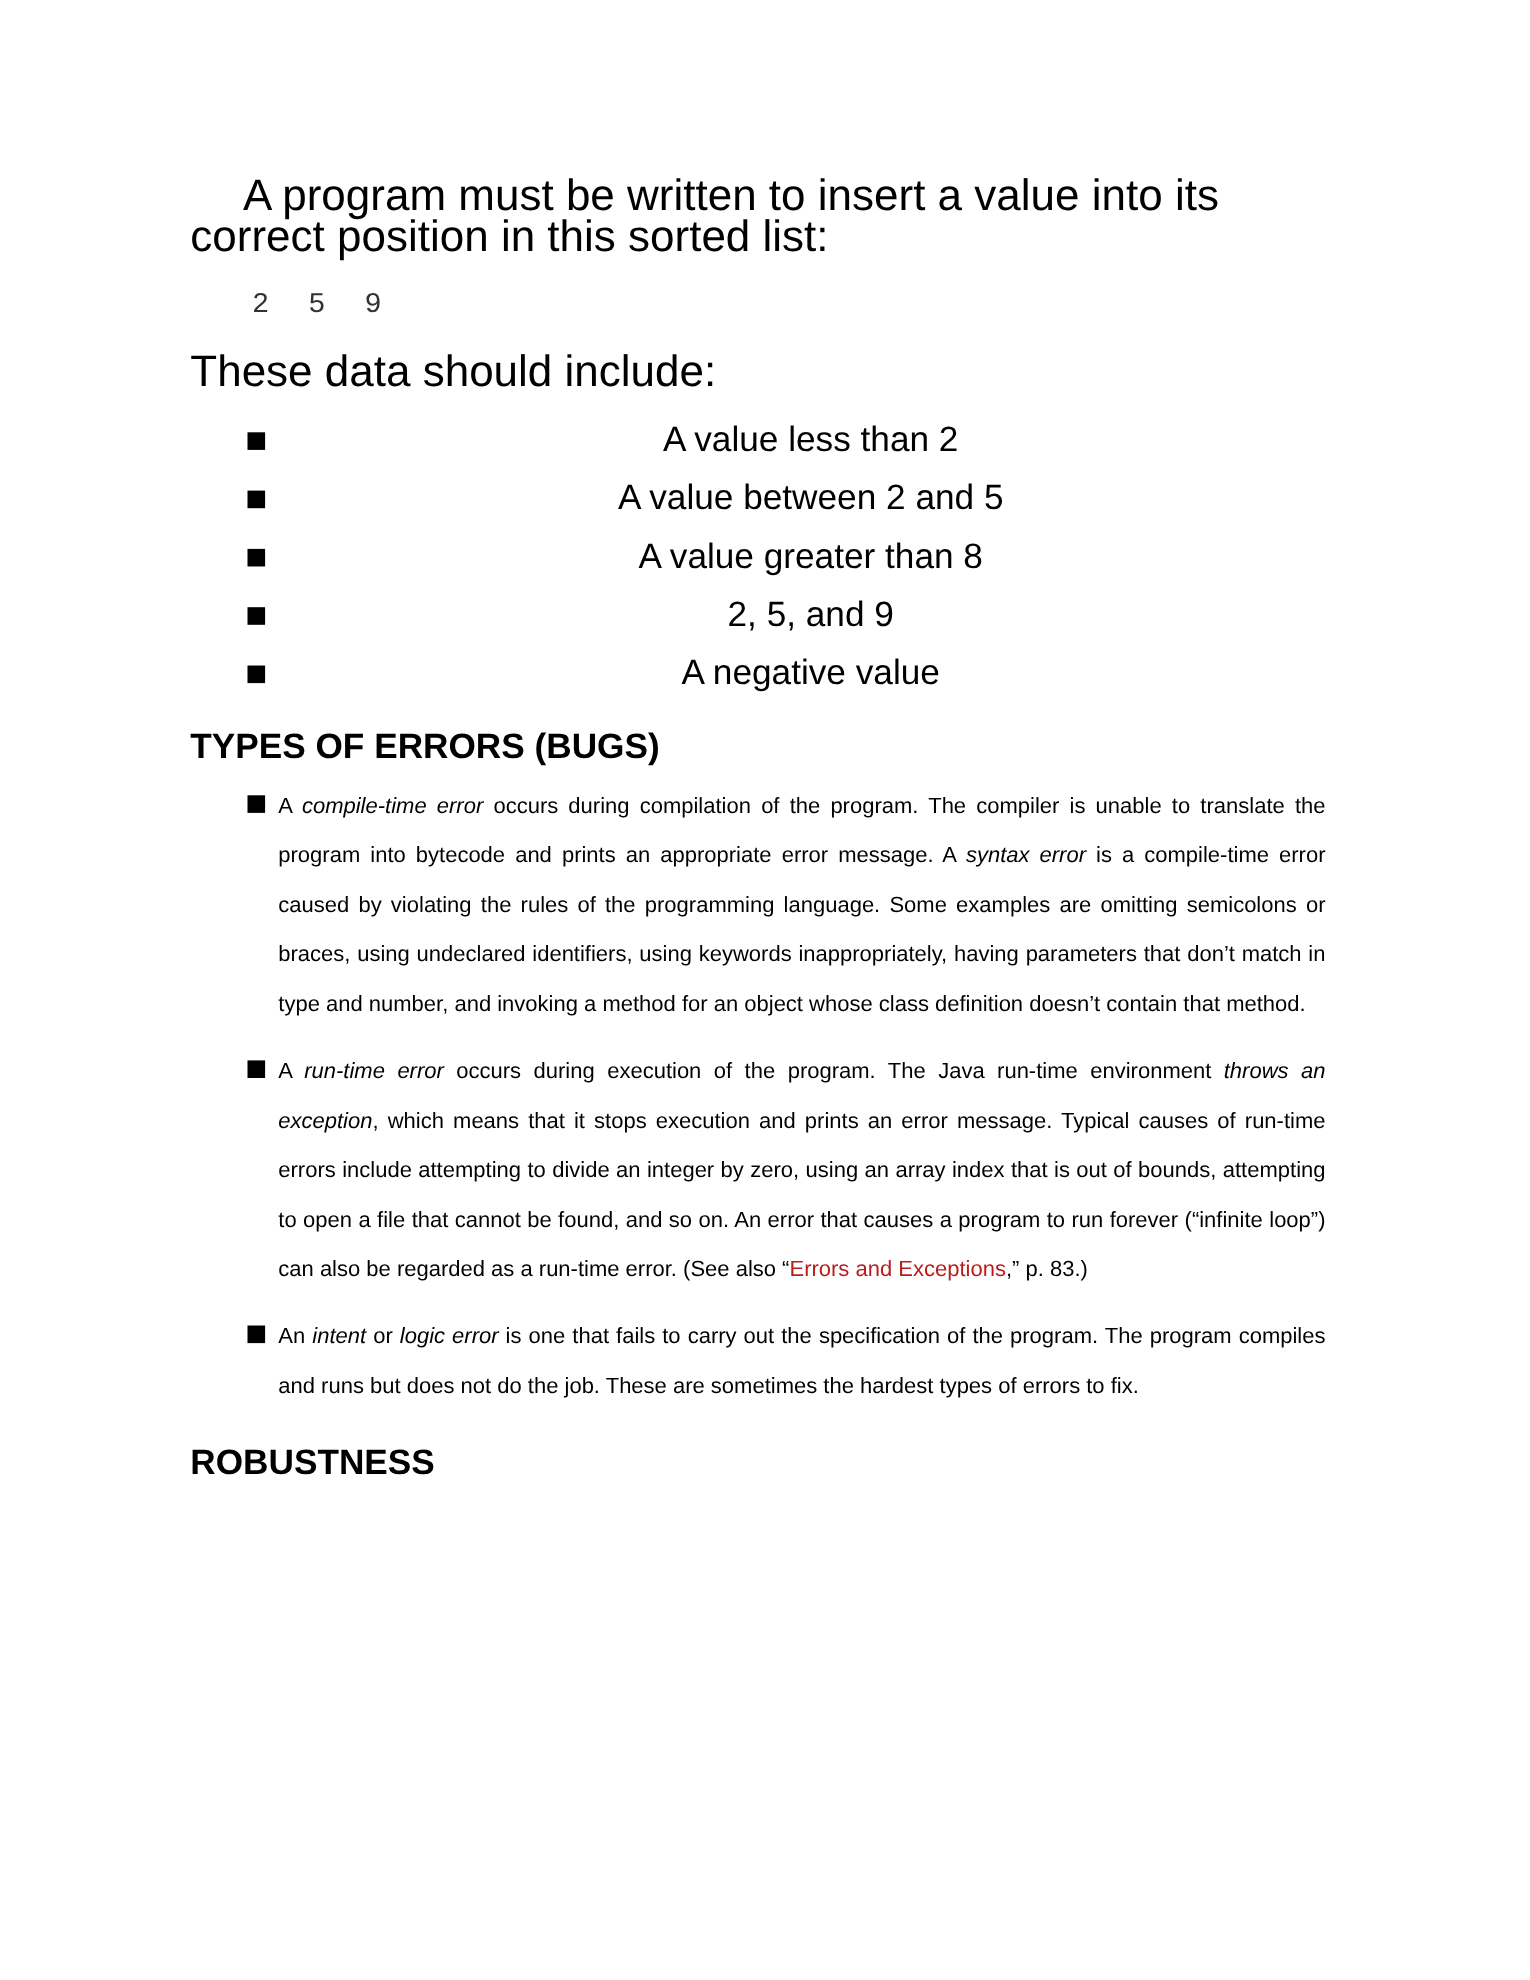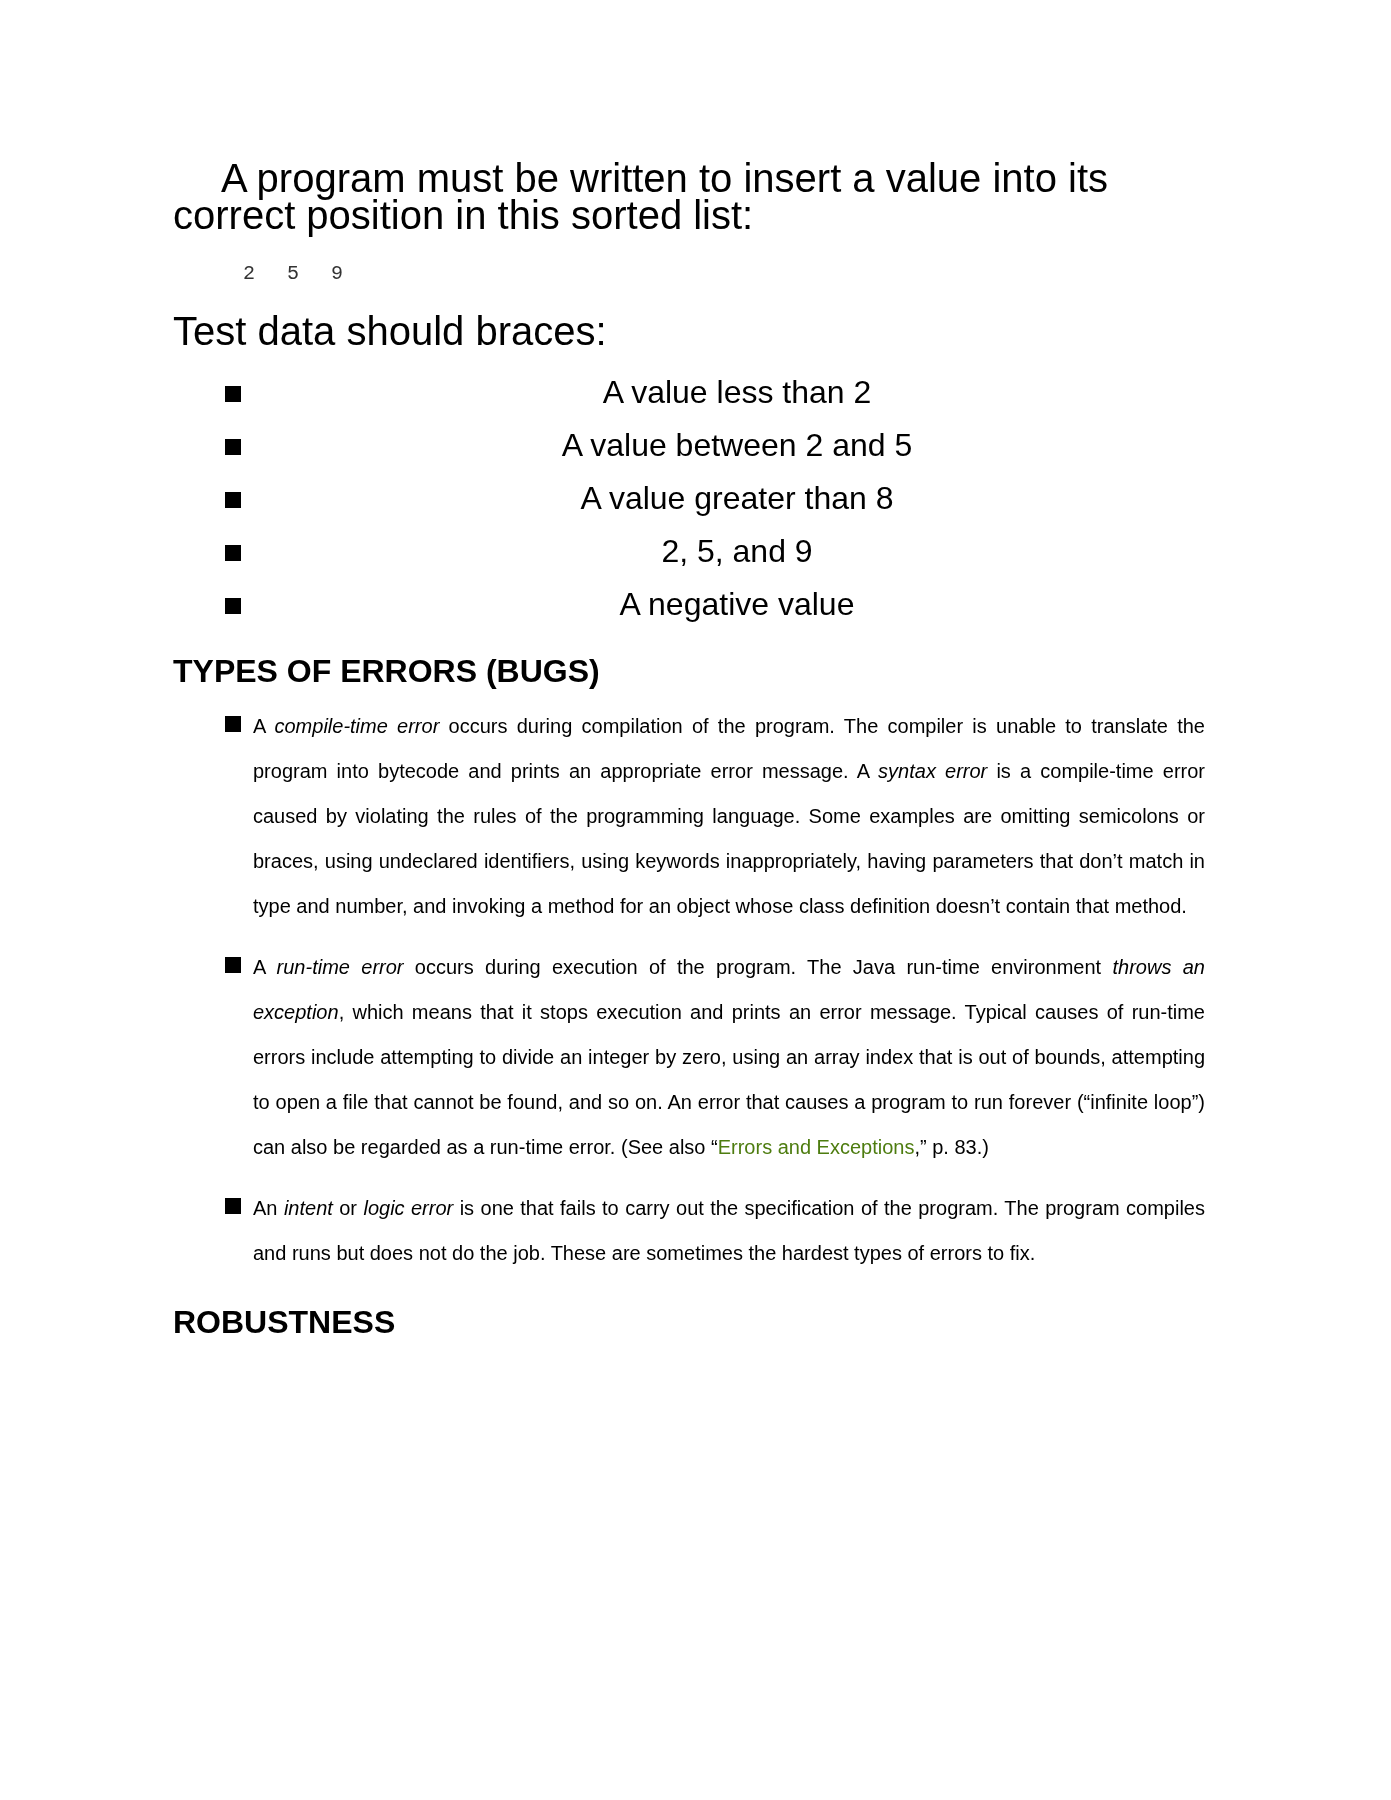--- a/index.html
+++ b/index.html
@@ -4,51 +4,51 @@
 <style>
   html, body { margin: 0; padding: 0; background: #ffffff; }
   body {
     width: 1391px; height: 1800px; position: relative; overflow: hidden;
     font-family: "Liberation Sans", sans-serif; color: #000;
   }
   .page { position: absolute; left: 173px; top: 160px; width: 1032px; }
   .p { font-size: 40px; line-height: 37px; margin: 0; }
   .indent { text-indent: 48px; }
   .code {
-    font-family: "Liberation Mono", monospace; font-size: 20px; color: #333;
-    margin: 28px 0 0 70px; word-spacing: 18px; letter-spacing: 1px;
+    font-family: "Liberation Mono", monospace; font-size: 26px; color: #333;
+    margin: 28px 0 0 56px; word-spacing: 18px; letter-spacing: 1px;
   }
   .testhead { margin-top: 28px; }
   ul.simple { list-style: none; margin: 24px 0 0 0; padding: 0 0 0 52px; }
   ul.simple li { font-size: 32px; line-height: 37px; margin-bottom: 16px; position: relative; padding-left: 44px; text-align: center; }
   .bullet {
     position: absolute; left: 0; top: 12px; width: 16px; height: 16px; background: #000;
   }
   h2 {
     font-size: 32px; font-weight: bold; margin: 30px 0 0 0; line-height: 37px;
   }
   ul.errors { list-style: none; margin: 14px 0 0 0; padding: 0 0 0 52px; }
   ul.errors li {
     font-size: 20px; line-height: 45px; margin-bottom: 16px; position: relative;
     padding-left: 28px; text-align: justify;
   }
   em { font-style: italic; }
-  .link { color: #4d7c0f; text-decoration: none; }
+  .link { color: #b91c1c; text-decoration: none; }
   .h-robust { margin-top: 28px; }
 </style>
 </head>
 <body>
 
 <div class="page">
 
   <p class="p indent">A program must be written to insert a value into its correct position in this sorted list:</p>
 
   <div class="code">2 5 9</div>
 
-  <p class="p testhead">Test data should braces:</p>
+  <p class="p testhead">These data should include:</p>
 
   <ul class="simple">
     <li><span class="bullet"></span><span>A value less than 2</span></li>
     <li><span class="bullet"></span><span>A value between 2 and 5</span></li>
     <li><span class="bullet"></span><span>A value greater than 8</span></li>
     <li><span class="bullet"></span><span>2, 5, and 9</span></li>
     <li><span class="bullet"></span><span>A negative value</span></li>
   </ul>
 
   <h2>TYPES OF ERRORS (BUGS)</h2>

